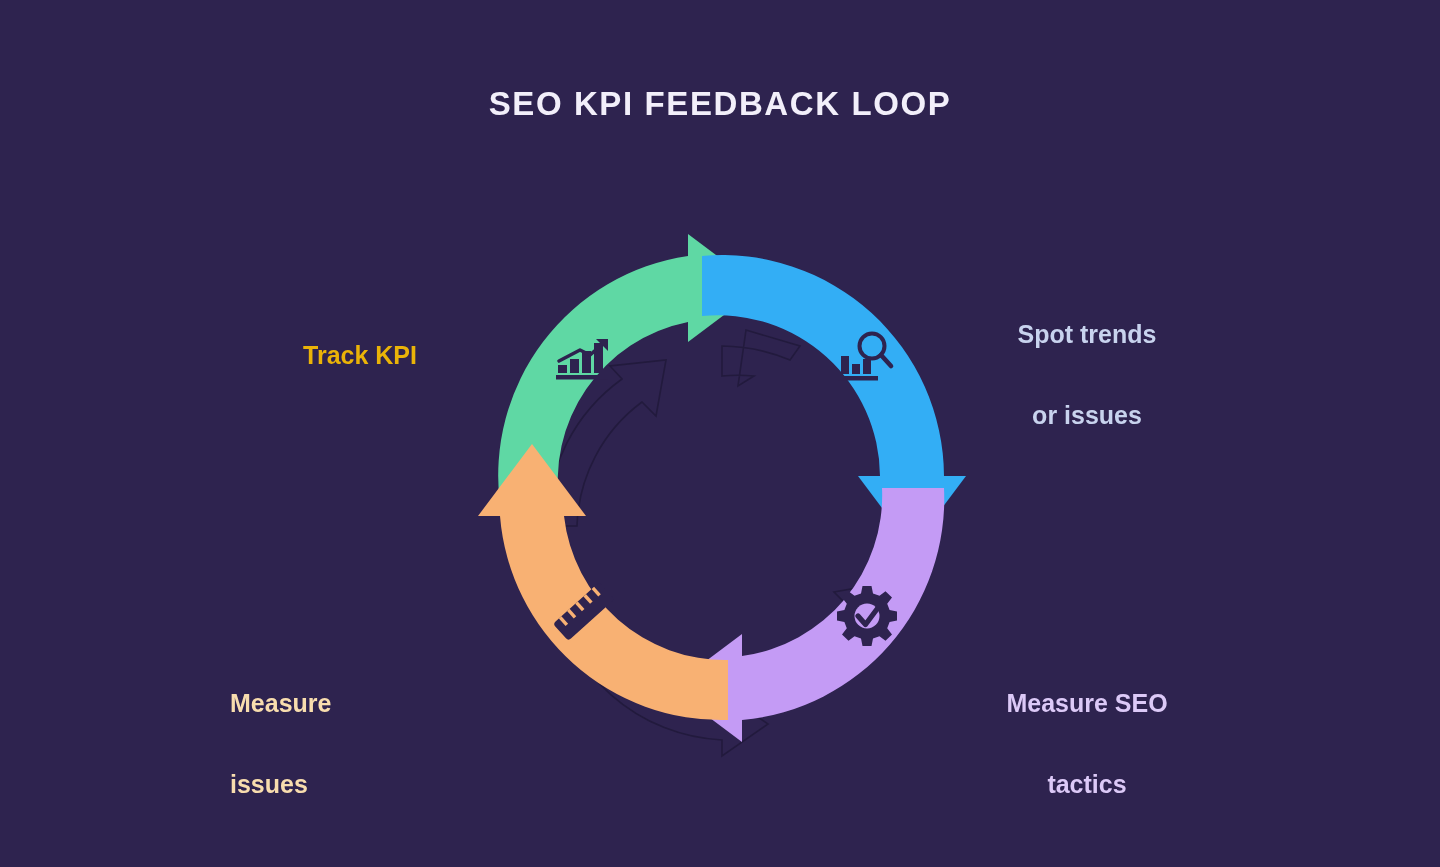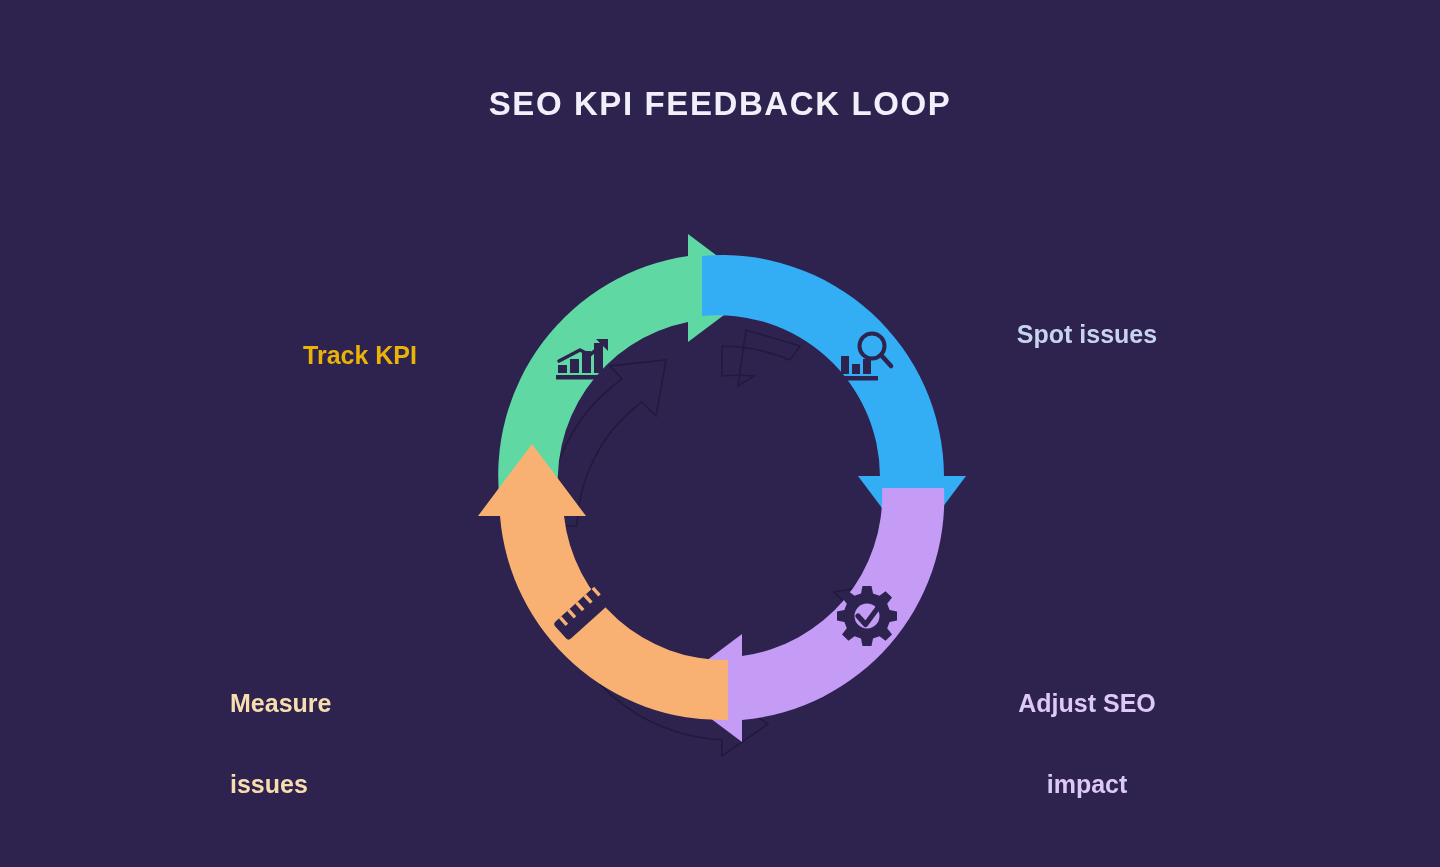--- a/index.html
+++ b/index.html
@@ -187,26 +187,27 @@
       </g>
 
     </svg>
   </div>
 
   <div class="label label-track">
     <span>Track KPI</span>
   </div>
 
   <div class="label label-spot">
-    <div>Spot issues</div>
+    <div>Spot trends</div>
+    <div>or issues</div>
   </div>
 
   <div class="label label-adjust">
-    <div>Adjust SEO</div>
-    <div>impact</div>
+    <div>Measure SEO</div>
+    <div>tactics</div>
   </div>
 
   <div class="label label-measure">
     <div>Measure</div>
     <div>issues</div>
   </div>
 
 </div>
 
 </body></html>

